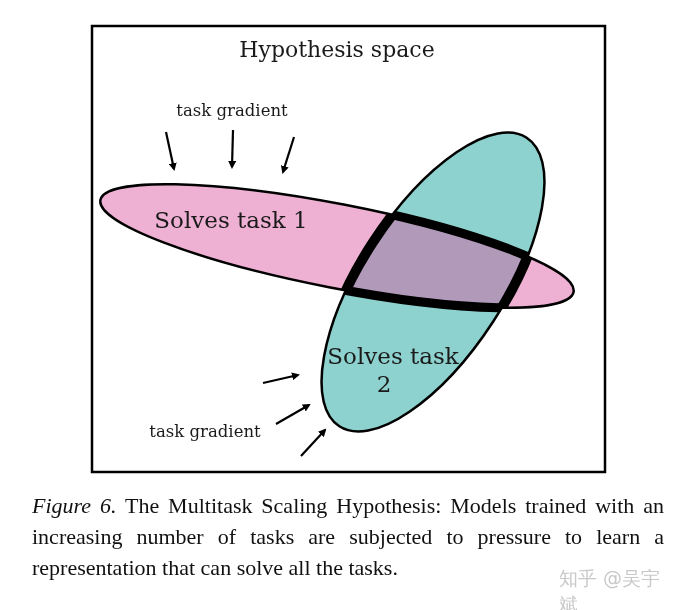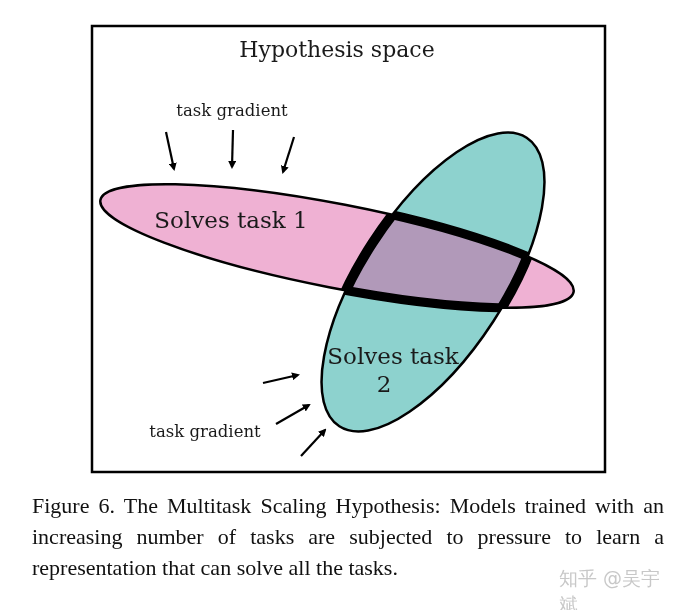--- a/index.html
+++ b/index.html
@@ -5,21 +5,21 @@
   html, body { margin: 0; padding: 0; background: #ffffff; }
   body { width: 677px; height: 610px; position: relative; overflow: hidden; }
   #figure { position: absolute; left: 0; top: 0; width: 677px; height: 480px; }
   .svgtext { font-family: "DejaVu Serif", "Liberation Serif", serif; fill: #1a1a1a; }
   #caption {
     position: absolute; left: 32px; top: 490px; width: 632px;
     font-family: "Liberation Serif", "DejaVu Serif", serif;
     font-size: 22px; line-height: 31px; color: #111;
     text-align: justify; text-align-last: left;
   }
-  #caption .fig-label { }
+  #caption .fig-label { font-style: italic; }
   #caption .fig-title { font-weight: normal; }
   #watermark {
     position: absolute; left: 531px; top: 566px;
     font-family: "DejaVu Sans", sans-serif; font-size: 19px; color: #c8c8c8;
     letter-spacing: 0px;
     margin-left: 28px;
   }
 </style>
 </head>
 <body>

